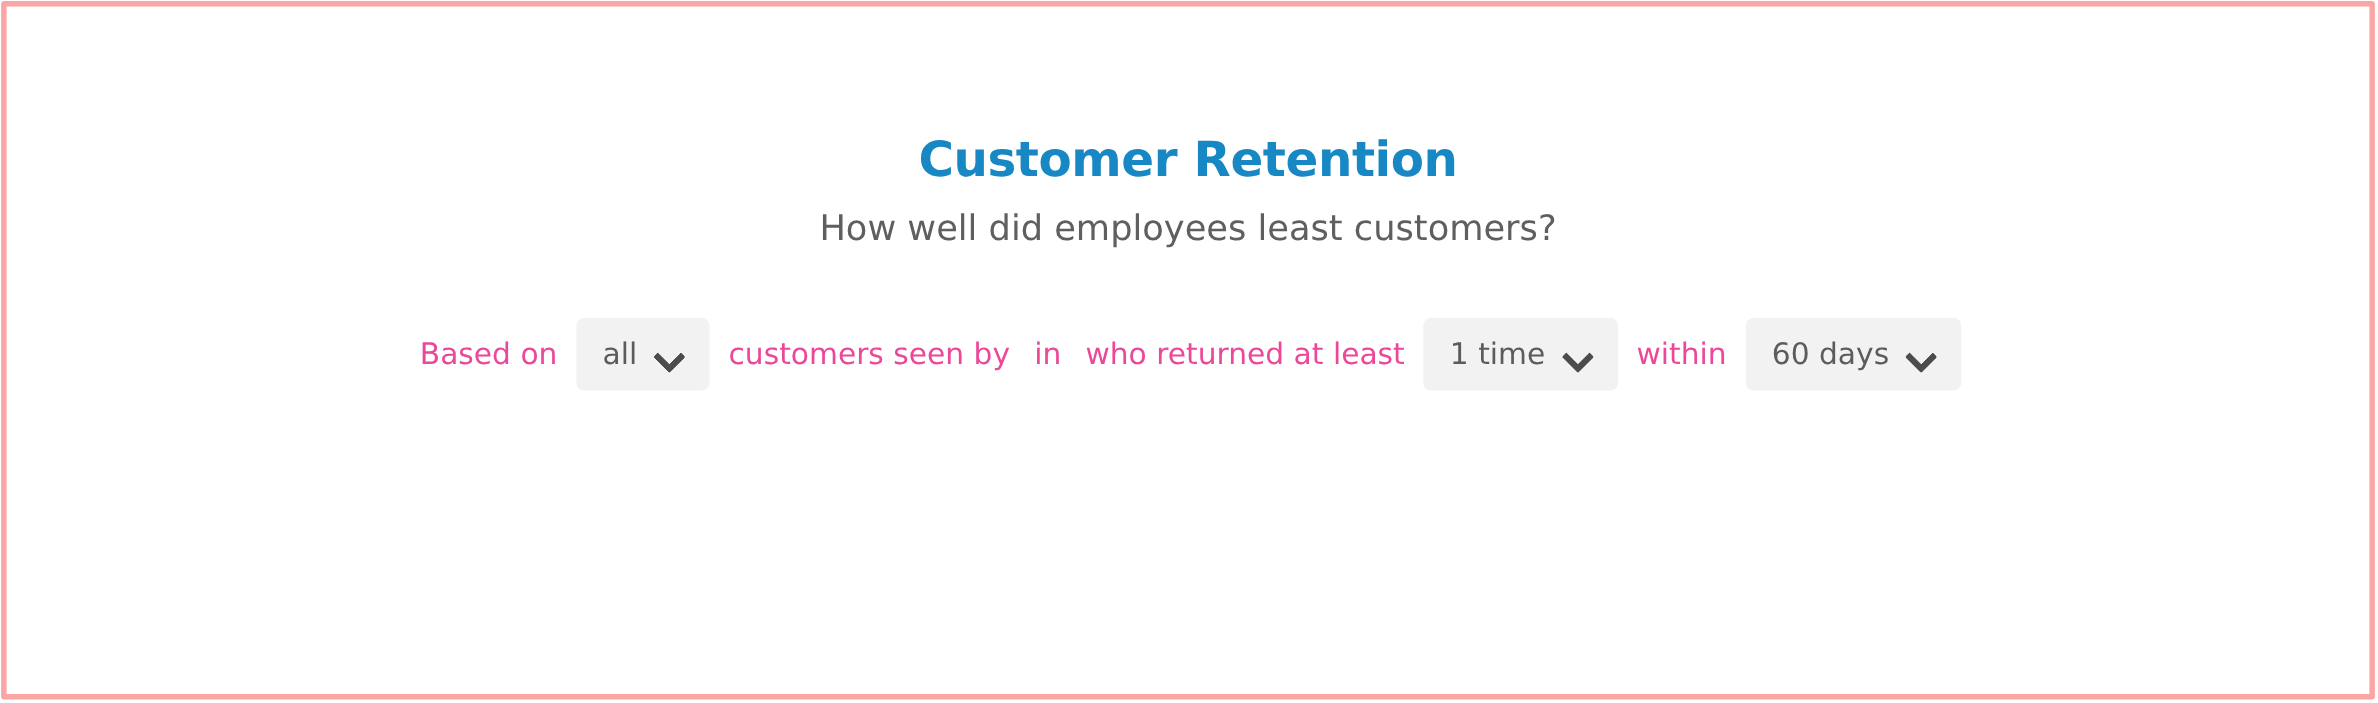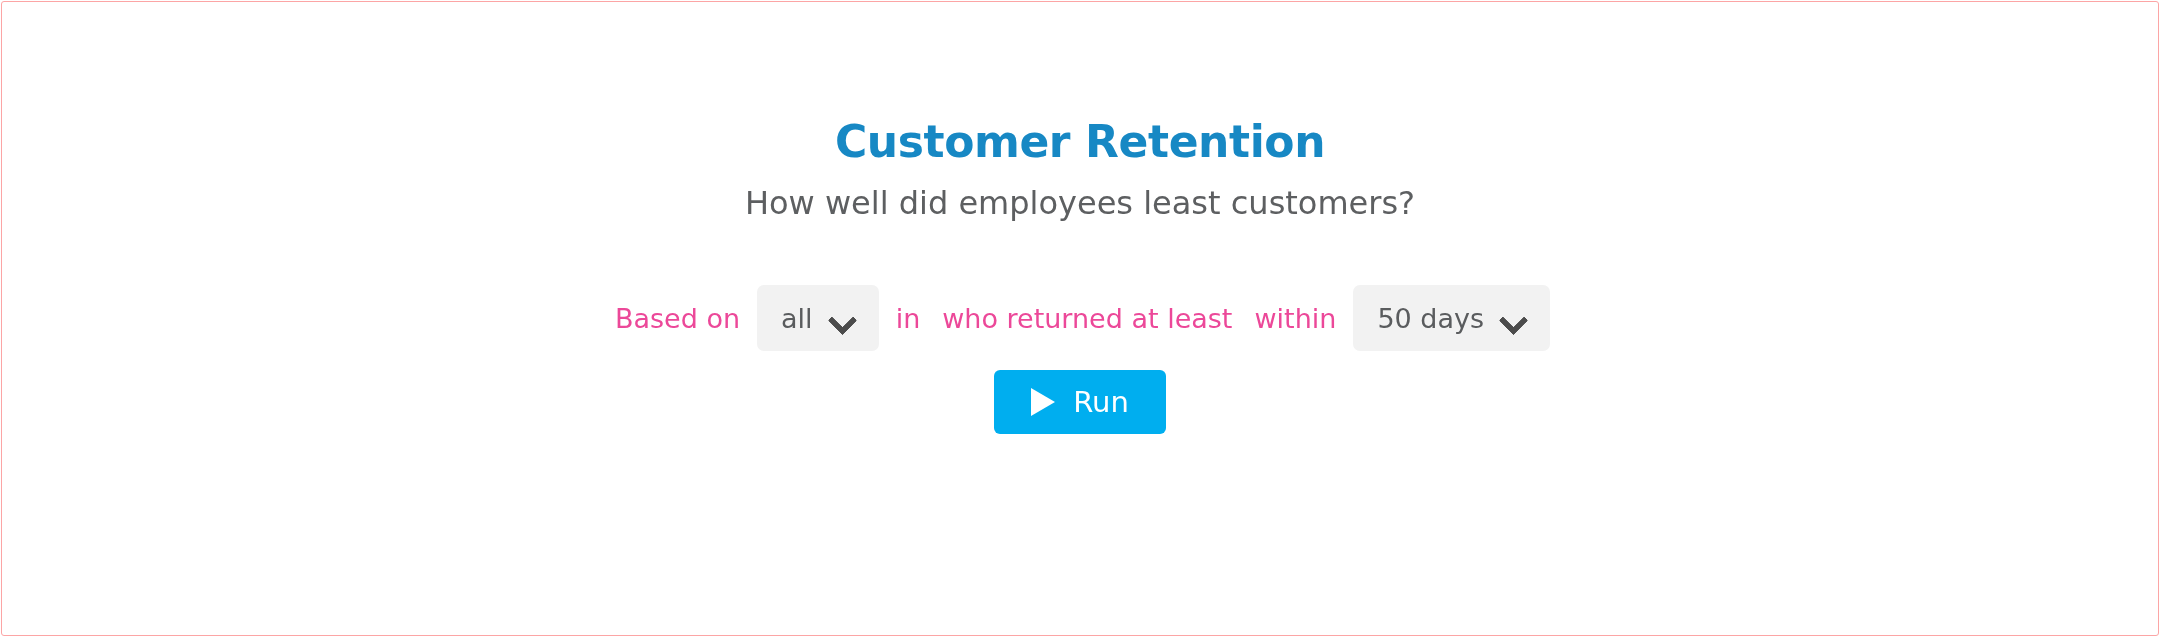--- a/index.html
+++ b/index.html
@@ -14,21 +14,21 @@
     overflow: hidden;
   }
 
   .app-frame {
     position: absolute;
     left: 1px;
     top: 1px;
     width: 2158px;
     height: 635px;
     background: #ffffff;
-    border: 1px solid #fca5a5;
+    border: 5px solid #fca5a5;
     border-radius: 3px;
     box-sizing: border-box;
     overflow: hidden;
   }
 
   .report-header {
     position: absolute;
     left: 0;
     right: 0;
     top: 118px;
@@ -175,38 +175,37 @@
 
   <div class="filter-bar">
 
     <span class="filter-text">Based on</span>
 
     <div class="filter-select">
       <span class="sel-value">all</span>
       <span class="chevron-down"></span>
     </div>
 
+    <span class="filter-text">customers seen by</span>
 
 
     <span class="filter-text">in</span>
 
 
 
     <span class="filter-text">who returned at least</span>
 
-
-    <span class="filter-text">within</span>
-
     <div class="filter-select">
-      <span class="sel-value">50 days</span>
+      <span class="sel-value">1 time</span>
       <span class="chevron-down"></span>
     </div>
 
+    <span class="filter-text">within</span>
+
+    <div class="filter-select">
+      <span class="sel-value">60 days</span>
+      <span class="chevron-down"></span>
+    </div>
+
   </div>
 
-  <div class="run-row">
-    <button class="run-button">
-      <span class="play-icon"></span>
-      <span class="run-label">Run</span>
-    </button>
-  </div>
 
 </div>
 
 </body></html>

